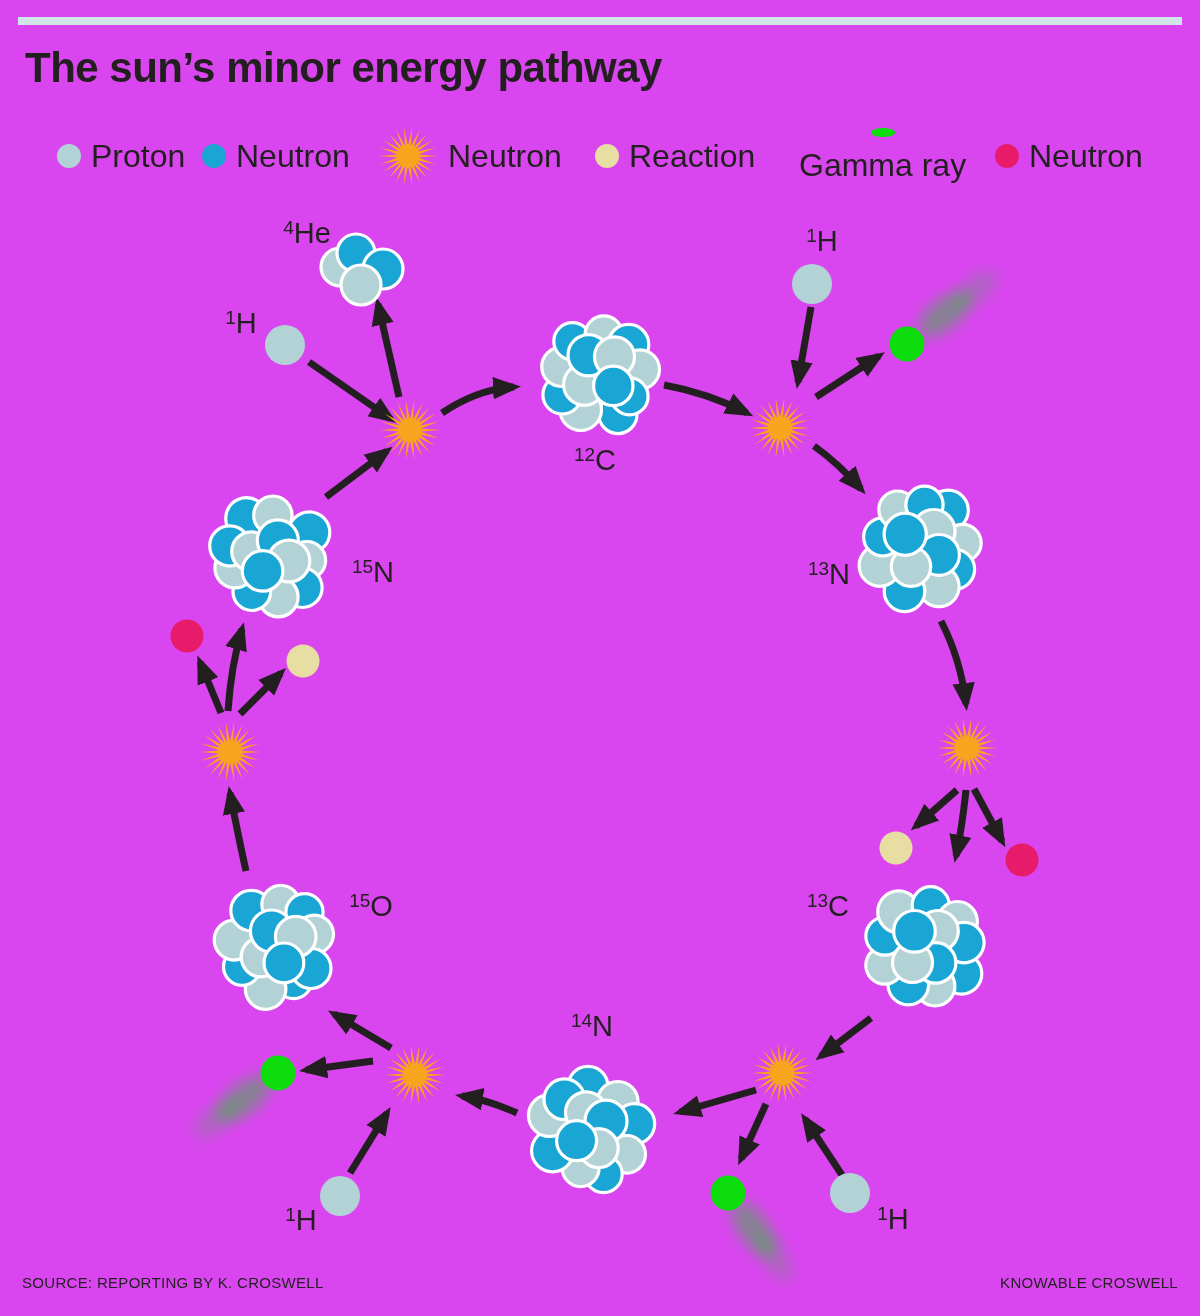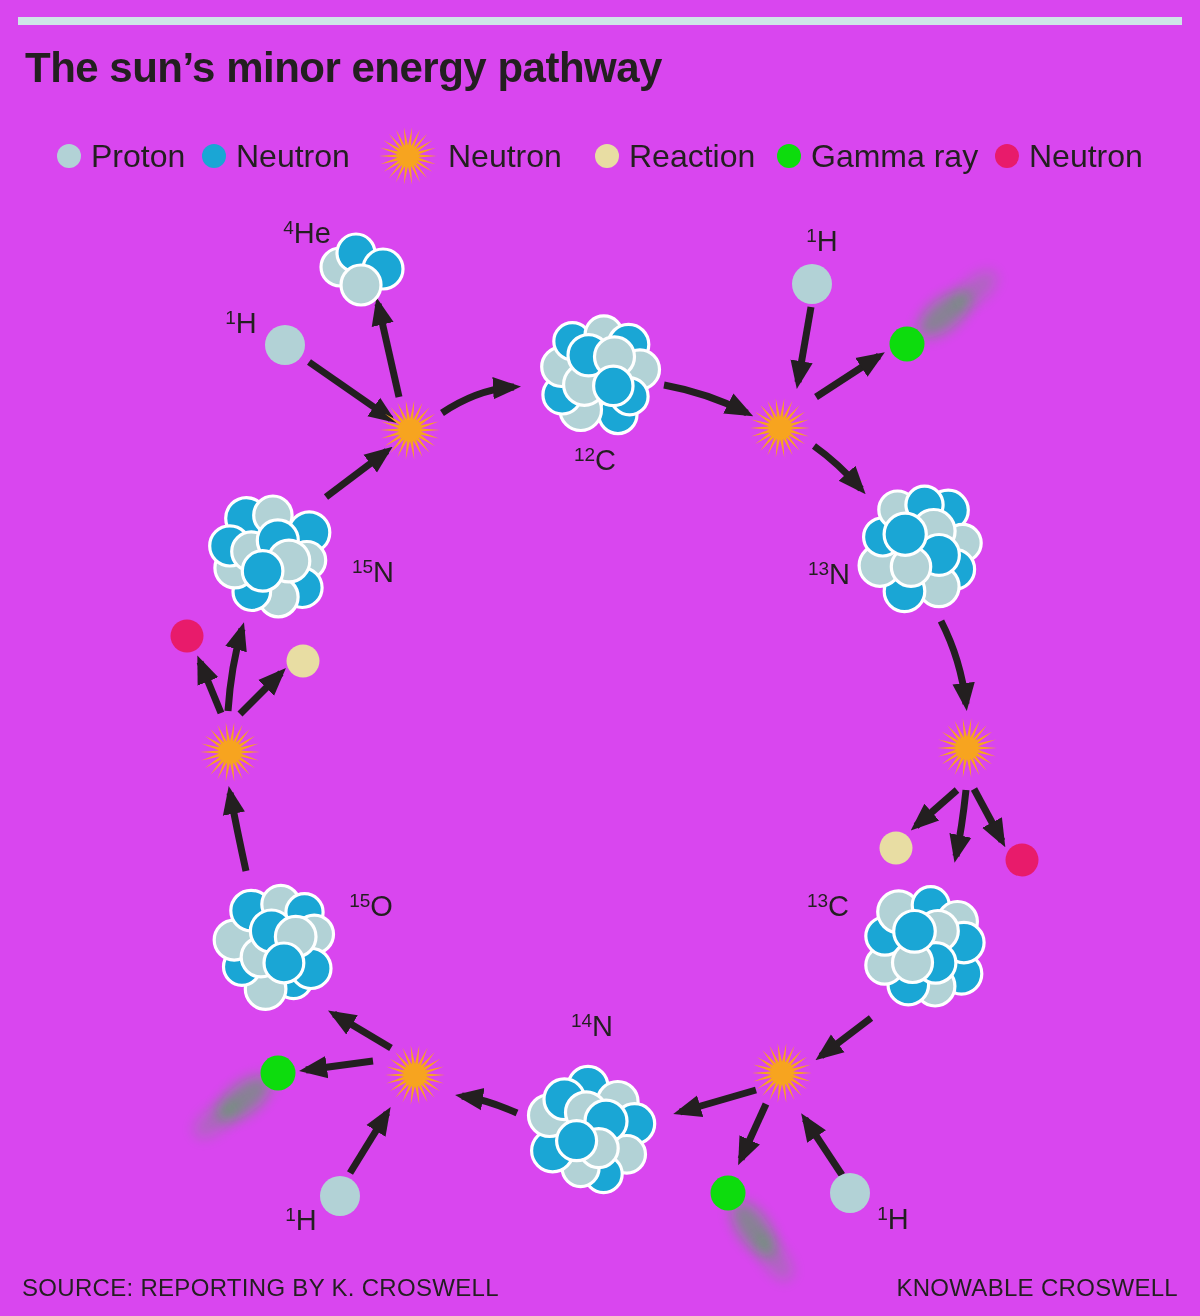--- a/index.html
+++ b/index.html
@@ -5,21 +5,21 @@
   html,body{margin:0;padding:0;background:#ffffff;}
   body{font-family:"Liberation Sans","DejaVu Sans",sans-serif;color:#231f20;}
   #canvas{position:relative;width:1200px;height:1316px;background:#d946ef;overflow:hidden;}
   #topbar{position:absolute;left:18px;top:17px;width:1164px;height:8px;}
   #title{position:absolute;left:25px;top:44px;margin:0;font-size:42px;font-weight:bold;letter-spacing:-0.5px;}
   #legend{position:absolute;left:0;top:128px;width:1200px;height:56px;}
   .legend-item{position:absolute;top:0;height:56px;display:flex;align-items:center;gap:10px;}
   .legend-swatch{border-radius:50%;}
   .legend-label{font-size:32px;}
   #diagram{position:absolute;left:0;top:0;width:1200px;height:1316px;}
-  #footer{position:absolute;left:0;top:1268px;width:1200px;height:34px;font-size:24px;letter-spacing:0.3px;}
+  #footer{position:absolute;left:0;top:1268px;width:1200px;height:34px;font-size:15px;letter-spacing:0.3px;}
   #footer .src{position:absolute;left:22px;top:6px;}
   #footer .credit{position:absolute;right:22px;top:6px;}
 </style>
 </head>
 <body>
 
 <div id="canvas">
   <div id="topbar" style="background: rgb(207, 229, 232);"></div>
   <h1 id="title" style="color: rgb(35, 31, 32);">The sun’s minor energy pathway</h1>
   <div id="legend">
@@ -35,21 +35,21 @@
         <svg width="60" height="60" viewBox="-30 -30 60 60">
           <polygon points="29.0,0.0 10.4,1.5 27.8,8.2 9.6,4.4 24.4,15.7 7.9,6.9 19.0,21.9 5.7,8.8 12.0,26.4 3.0,10.1 4.1,28.7 0.0,10.5 -4.1,28.7 -3.0,10.1 -12.0,26.4 -5.7,8.8 -19.0,21.9 -7.9,6.9 -24.4,15.7 -9.6,4.4 -27.8,8.2 -10.4,1.5 -29.0,0.0 -10.4,-1.5 -27.8,-8.2 -9.6,-4.4 -24.4,-15.7 -7.9,-6.9 -19.0,-21.9 -5.7,-8.8 -12.0,-26.4 -3.0,-10.1 -4.1,-28.7 -0.0,-10.5 4.1,-28.7 3.0,-10.1 12.0,-26.4 5.7,-8.8 19.0,-21.9 7.9,-6.9 24.4,-15.7 9.6,-4.4 27.8,-8.2 10.4,-1.5" fill="#f7a41f"></polygon>
           <circle cx="0" cy="0" r="11" fill="#f7a41f"></circle>
         </svg>
         <span class="legend-label">Neutron</span>
       </div>
       <div class="legend-item" style="left: 595px;">
         <div class="legend-swatch" style="width: 24px; height: 24px; background: rgb(232, 221, 163);"></div>
         <span class="legend-label">Reaction</span>
       </div>
-      <div class="legend-item" style="left: 777px;">
+      <div class="legend-item" style="left: 799px; flex-direction: column;">
         <div class="legend-swatch" style="width: 24px; height: 24px; background: rgb(13, 220, 13);"></div>
         <span class="legend-label">Gamma ray</span>
       </div>
       <div class="legend-item" style="left: 995px;">
         <div class="legend-swatch" style="width: 24px; height: 24px; background: rgb(232, 27, 107);"></div>
         <span class="legend-label">Neutron</span>
       </div>
     </div>
   <svg id="diagram" viewBox="0 0 1200 1316" xmlns="http://www.w3.org/2000/svg">
       <defs>

